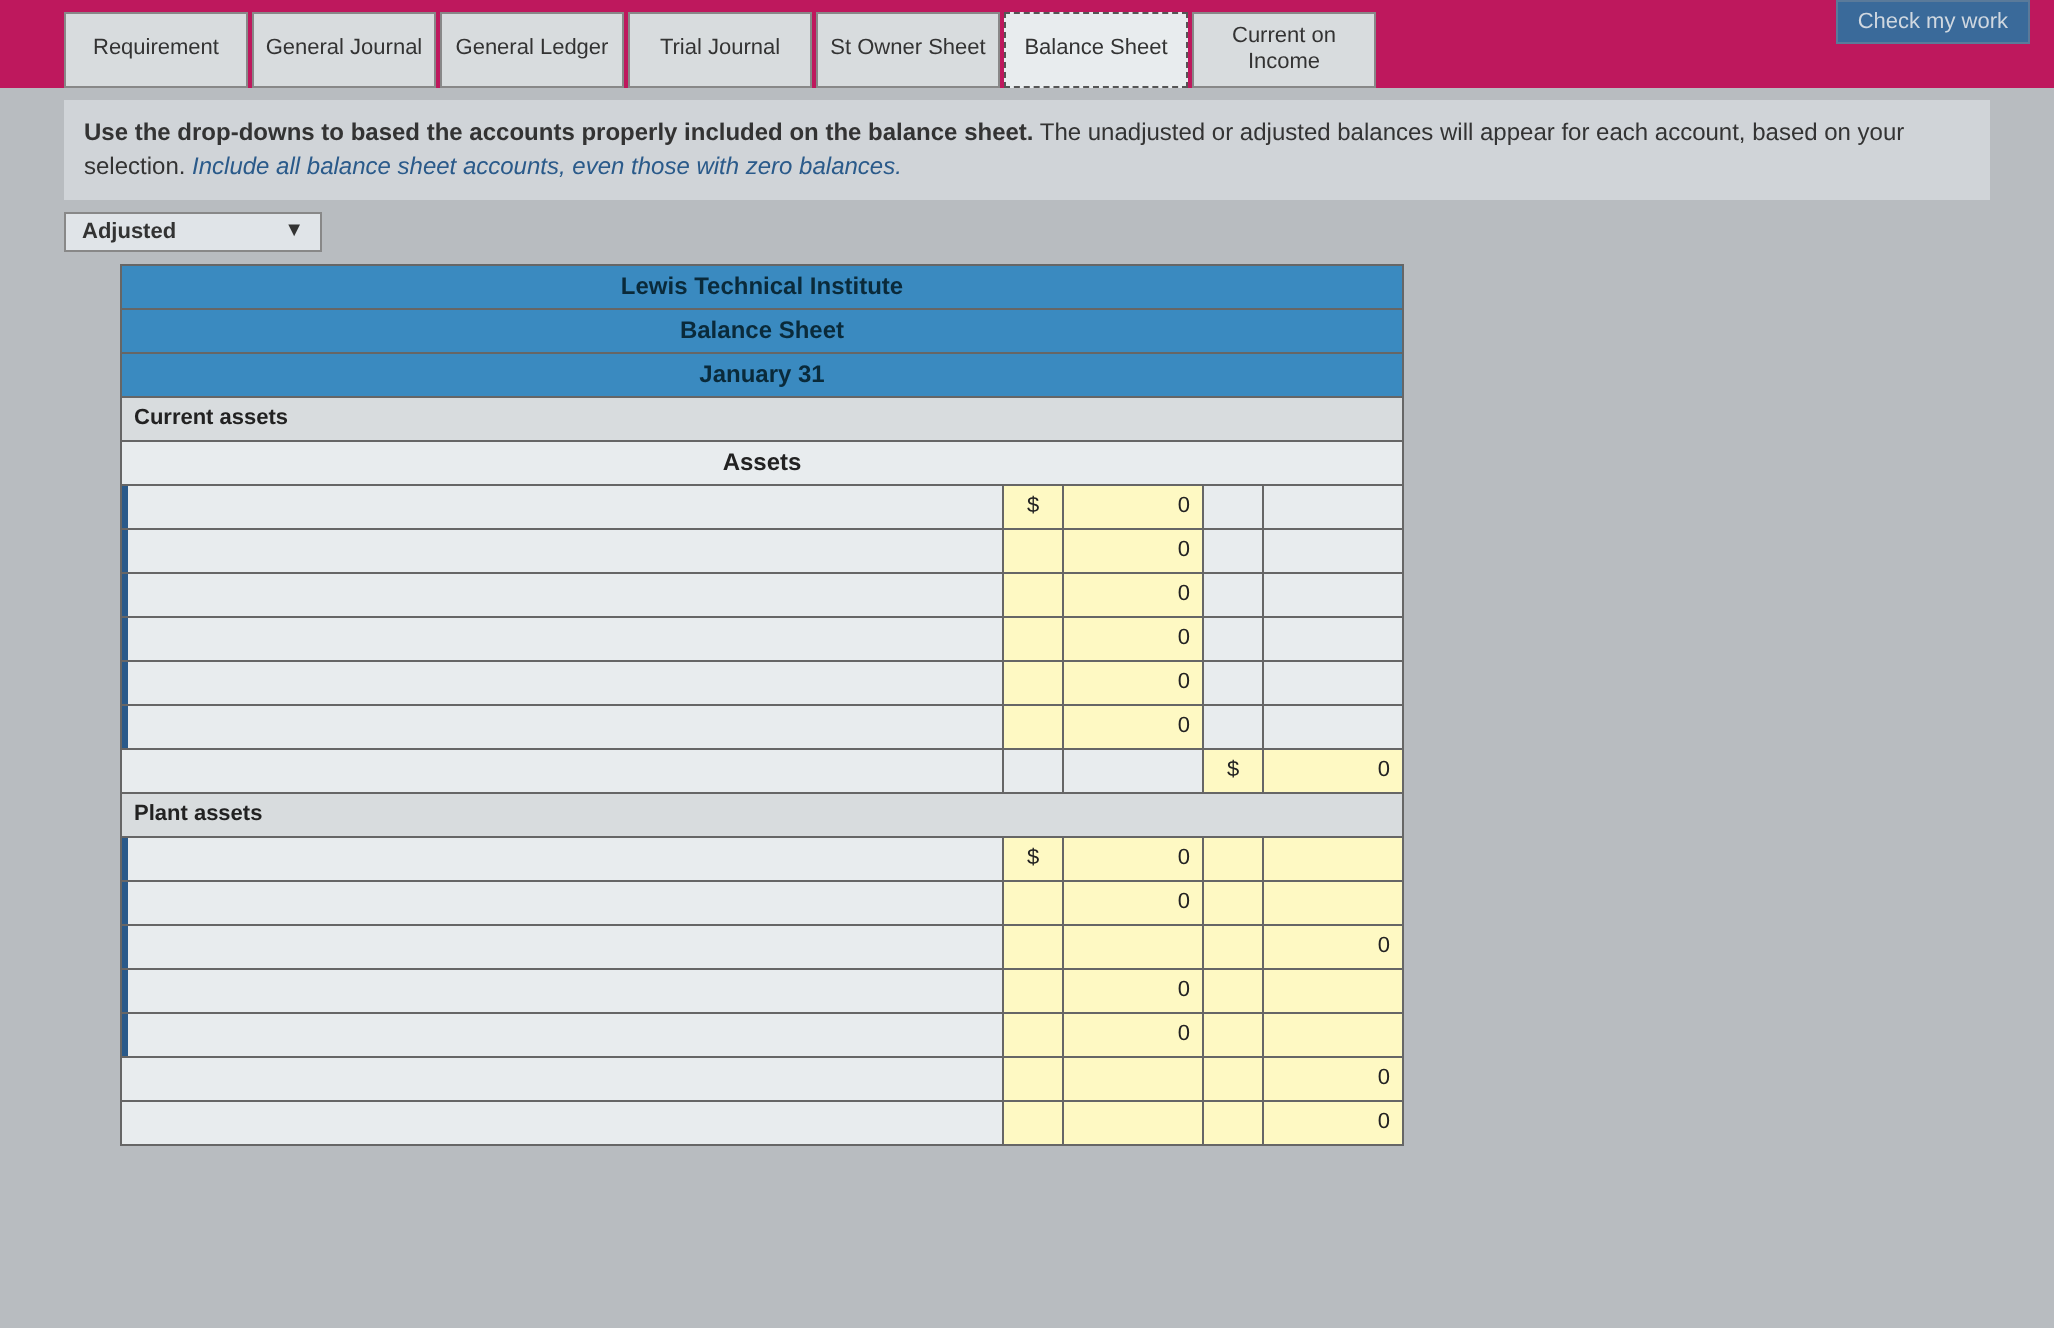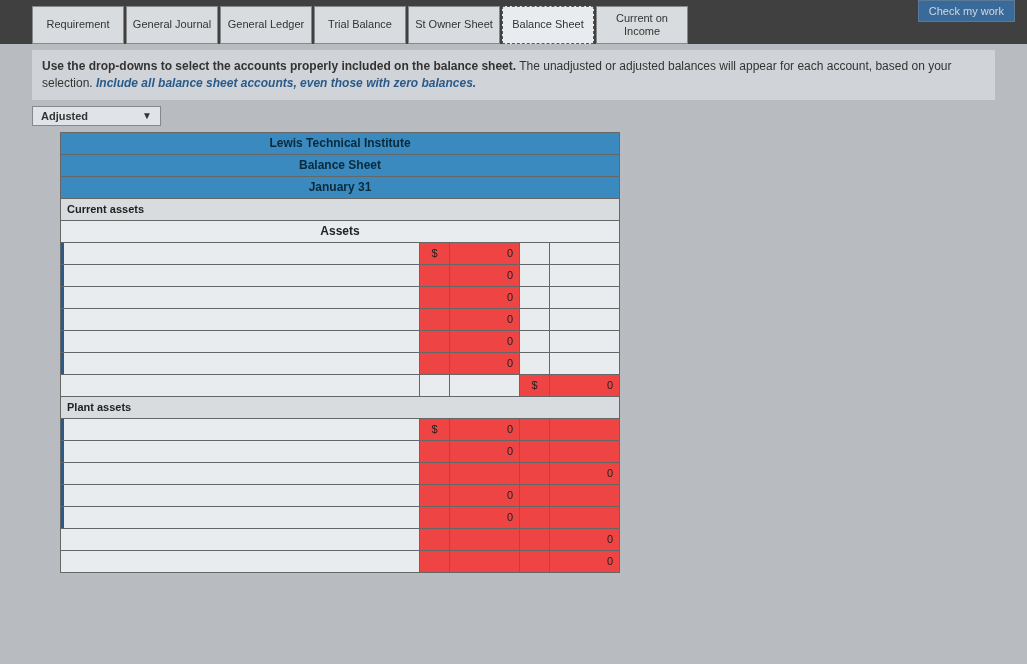--- a/index.html
+++ b/index.html
@@ -19,21 +19,21 @@
     color: #d0d8e0;
     padding: 4px 10px;
     font-size: 11px;
     border: 1px solid #5a7a9a;
     cursor: pointer;
   }
   .tabs {
     display: flex;
     gap: 0;
     padding: 6px 32px 0 32px;
-    background: #404040;
+    background: #be185d;
   }
   .tab {
     border: 1px solid #888;
     background: #d8dcde;
     padding: 6px 4px;
     font-size: 11px;
     color: #333;
     text-align: center;
     width: 92px;
     height: 38px;
@@ -50,43 +50,43 @@
   }
   .instructions {
     margin: 6px 32px 0 32px;
     background: #d0d4d8;
     padding: 8px 10px;
     font-size: 12px;
     color: #333;
     line-height: 1.4;
   }
   .instructions b { font-weight: bold; }
-  .instructions .italic { font-style: italic; color: #2a5a8a; font-weight: bold; }
+  .instructions .italic { font-style: italic; color: #2a5a8a; }
   .basis-select {
     margin: 6px 0 0 32px;
     display: inline-flex;
     align-items: center;
     background: #e0e4e8;
     border: 1px solid #888;
     padding: 3px 8px;
     font-size: 11px;
     font-weight: bold;
     color: #333;
     cursor: pointer;
     gap: 40px;
   }
   .basis-select .caret {
     margin-left: 14px;
     font-size: 10px;
   }
   .sheet {
     margin: 6px 0 16px 60px;
     border-collapse: collapse;
-    width: 560px;
-    background: #ef4444;
+    width: 642px;
+    background: #fef9c3;
     font-size: 11px;
     color: #222;
   }
   .sheet td, .sheet th {
     border: 1px solid #666;
     padding: 3px 6px;
     height: 22px;
   }
   .hdr {
     background: #3a8ac0;
@@ -133,28 +133,28 @@
 <body>
 
 
 
 <div class="check-btn">Check my work</div>
 
 <div class="tabs">
   <div class="tab">Requirement</div>
   <div class="tab">General Journal</div>
   <div class="tab">General Ledger</div>
-  <div class="tab">Trial Balance</div>
+  <div class="tab">Trial Journal</div>
   <div class="tab">St Owner Sheet</div>
   <div class="tab active">Balance Sheet</div>
   <div class="tab">Current on Income</div>
 </div>
 
 <div class="instructions">
-  <b>Use the drop-downs to select the accounts properly included on the balance sheet.</b><span> The unadjusted or adjusted balances will appear for each account, based on your selection. </span><span class="italic">Include all balance sheet accounts, even those with zero balances.</span>
+  <b>Use the drop-downs to based the accounts properly included on the balance sheet.</b><span> The unadjusted or adjusted balances will appear for each account, based on your selection. </span><span class="italic">Include all balance sheet accounts, even those with zero balances.</span>
 </div>
 
 <div class="basis-select">
   <span>Adjusted</span>
   <span class="caret">▼</span>
 </div>
 
 <table class="sheet">
   <tbody>
       <tr>

